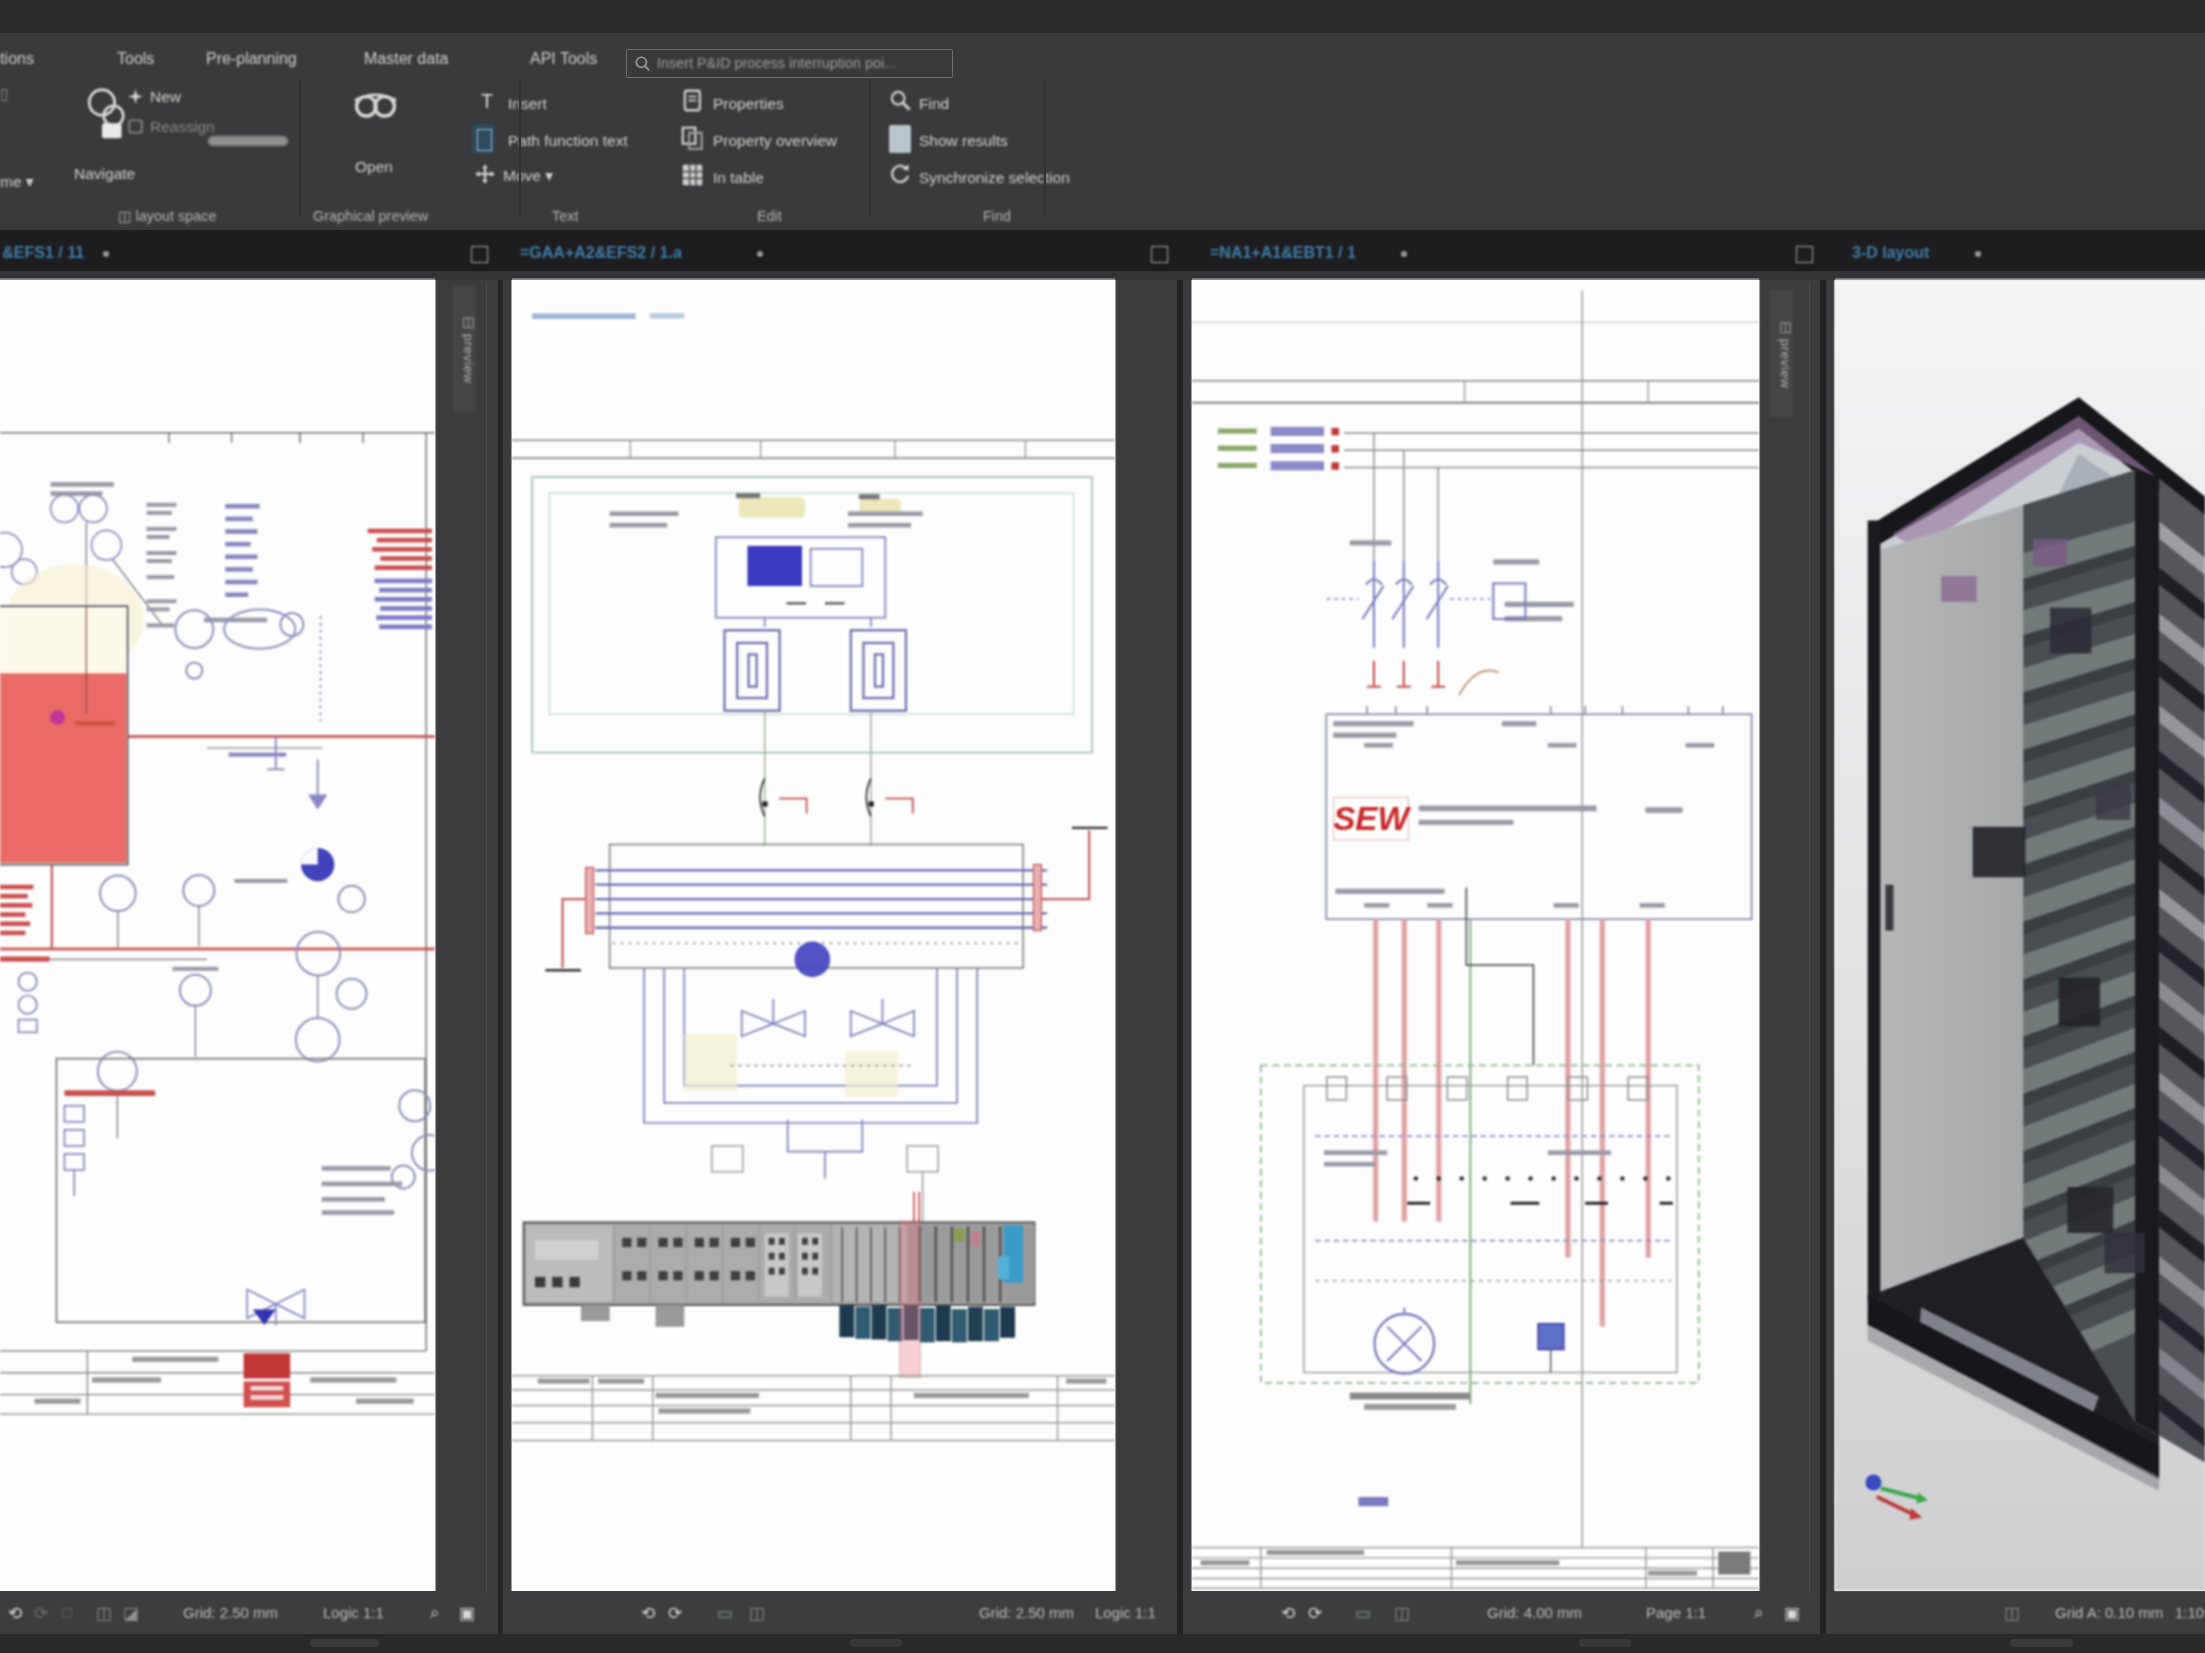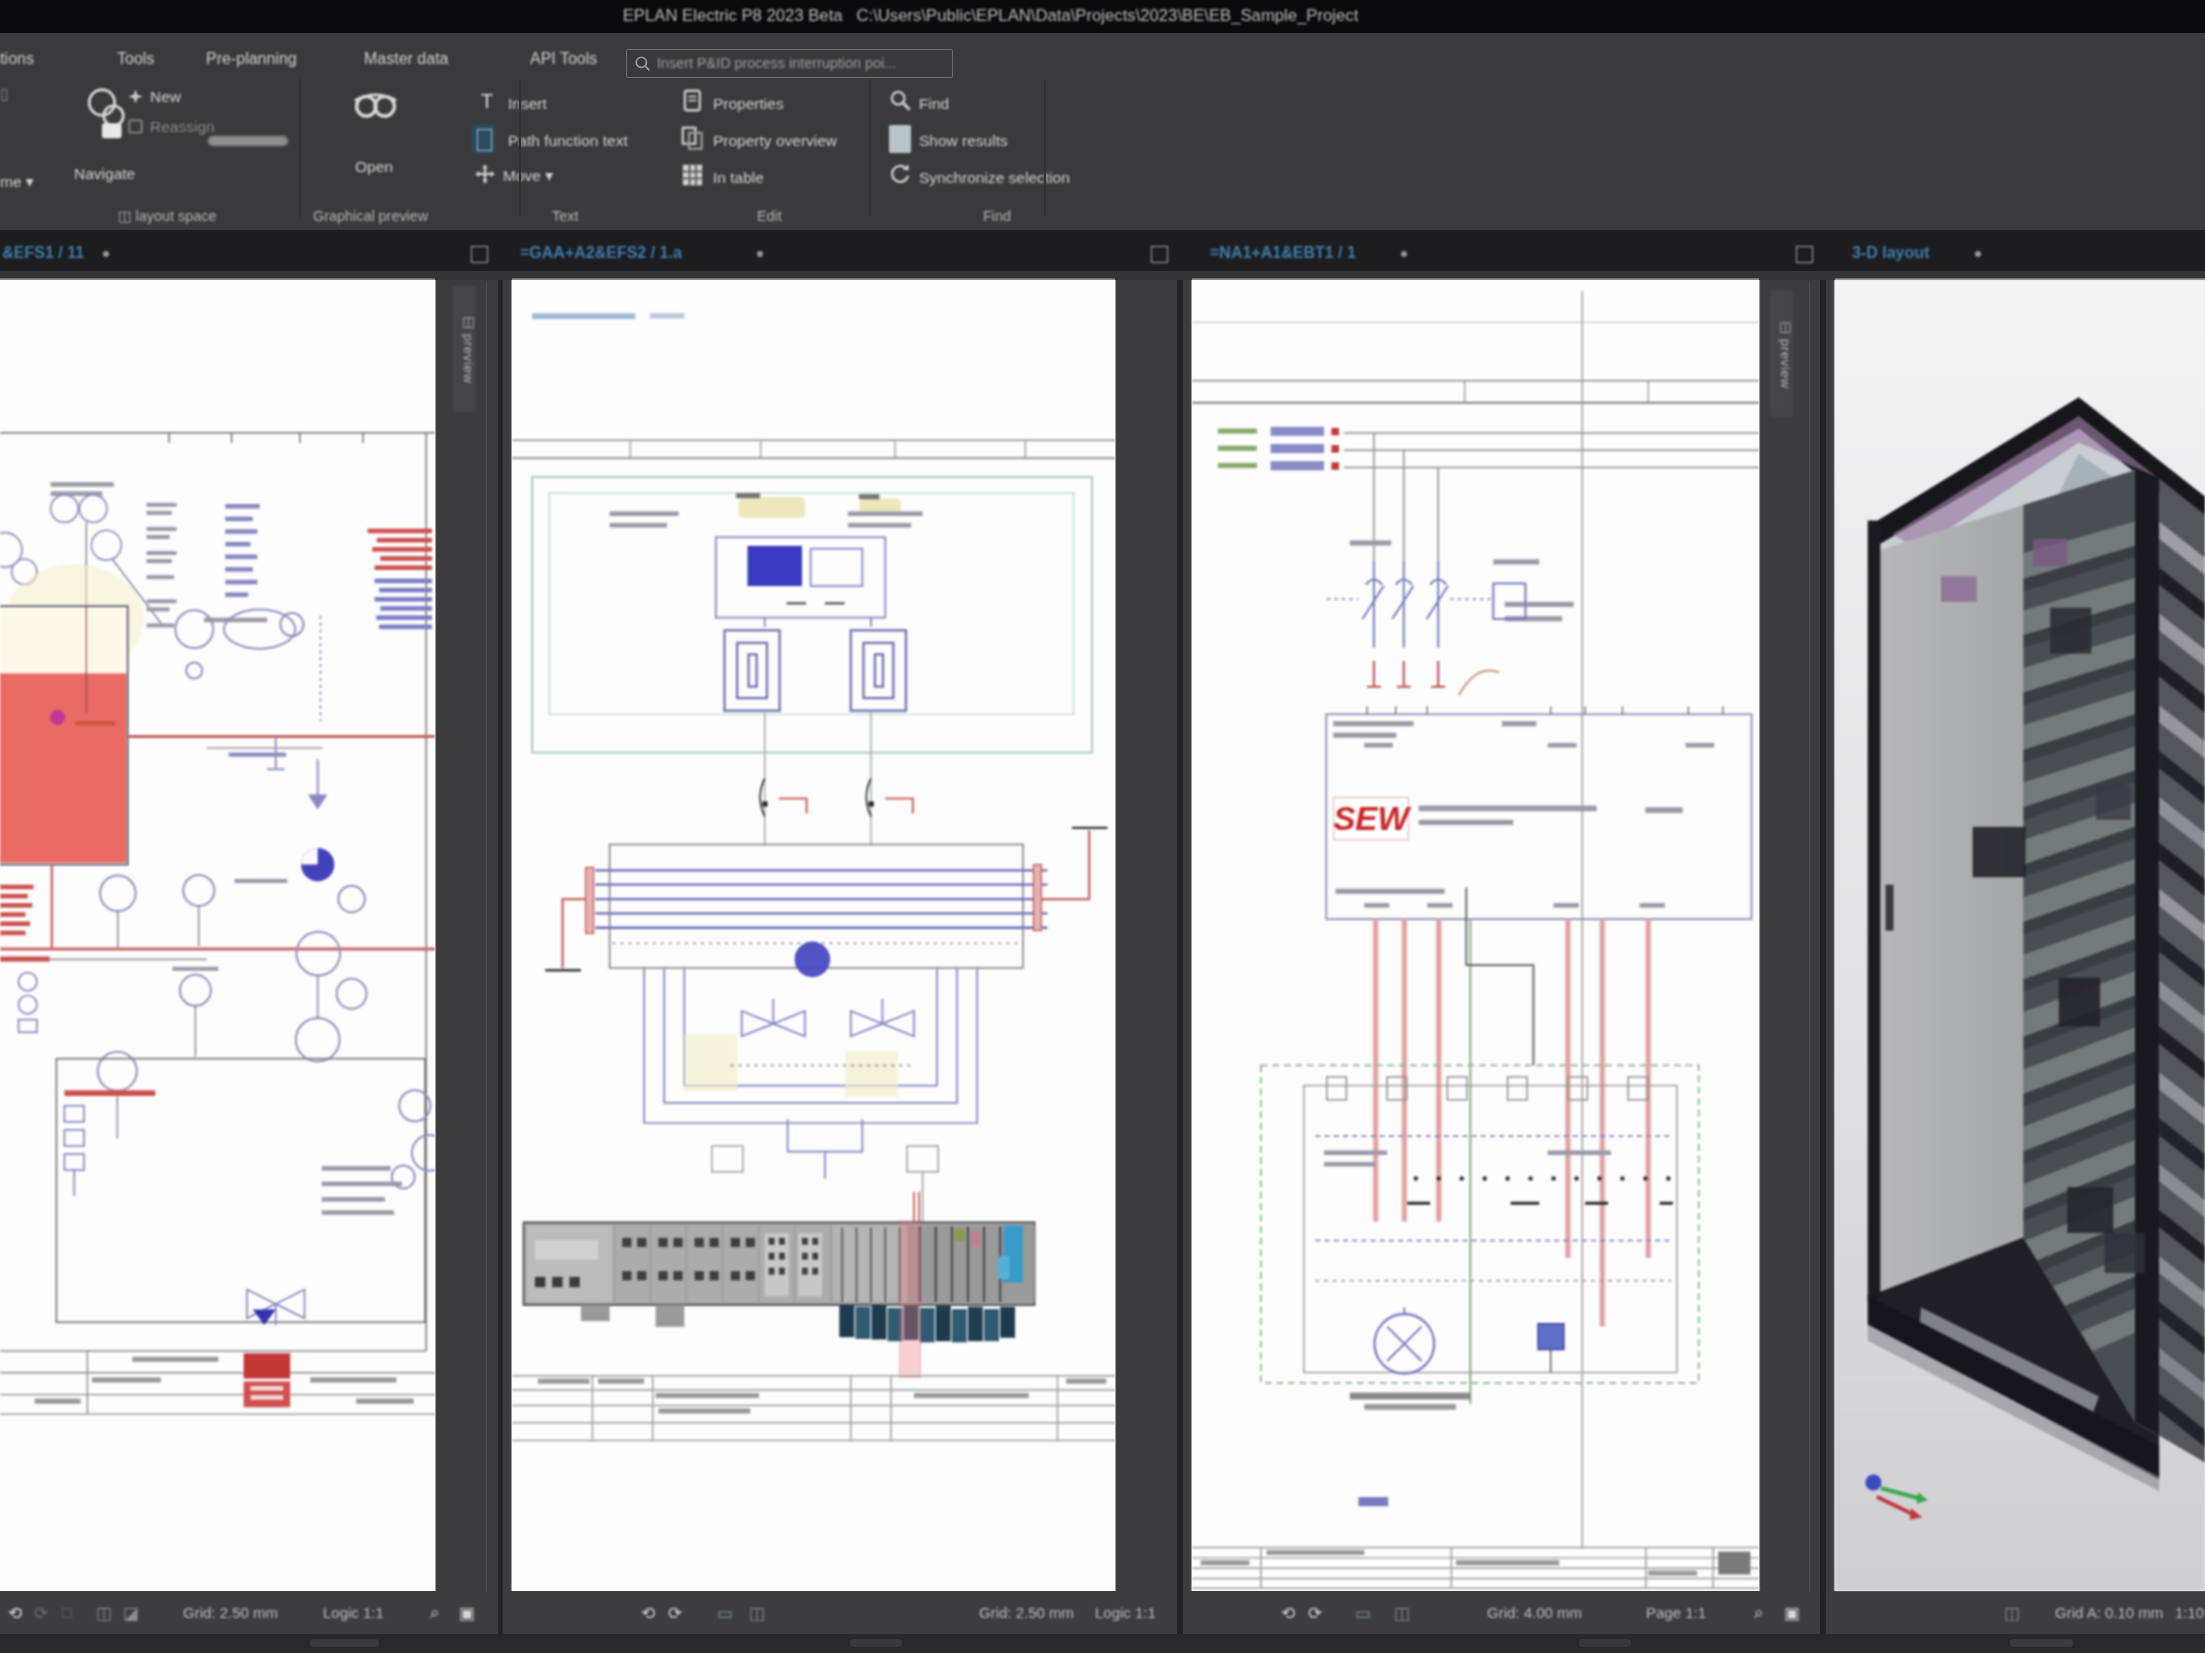--- a/index.html
+++ b/index.html
@@ -34,23 +34,20 @@
   .sbar .t{position:absolute;top:10.3px;color:#bdbdbd;font-size:15px;white-space:nowrap;filter:blur(1px);}
   .sbar .ic{position:absolute;top:9.2px;color:#c9c9c9;font-size:17px;filter:blur(1px);}
   #botbar{left:0;top:1634px;width:2205px;height:20px;background:#29292b;}
   .gut{position:absolute;top:280px;height:1354px;background:#232325;}
   .blur2{filter:blur(1.3px);}
 </style>
 </head>
 <body>
 <div id="root">
 
-  <div class="abs" id="titlebar">
-      <span>EPLAN Electric P8 2023 Beta&nbsp;&nbsp;&nbsp;C:\Users\Public\EPLAN\Data\Projects\2023\BE\EB_Sample_Project</span>
-    </div>
 
   <div class="abs" id="ribbon">
     <div class="rtab" style="left:-55px;">Connections</div>
     <div class="rtab" style="left:117px;">Tools</div>
     <div class="rtab" style="left:206px;">Pre-planning</div>
     <div class="rtab" style="left:364px;">Master data</div>
     <div class="rtab" style="left:530px;">API Tools</div>
     <div id="search">
       <svg style="position:absolute;left:6.9px;top:5.2px" width="17" height="17" viewBox="0 0 30 30">
           <circle cx="13" cy="13" r="9" fill="none" stroke="#9a9a9a" stroke-width="3"></circle>

